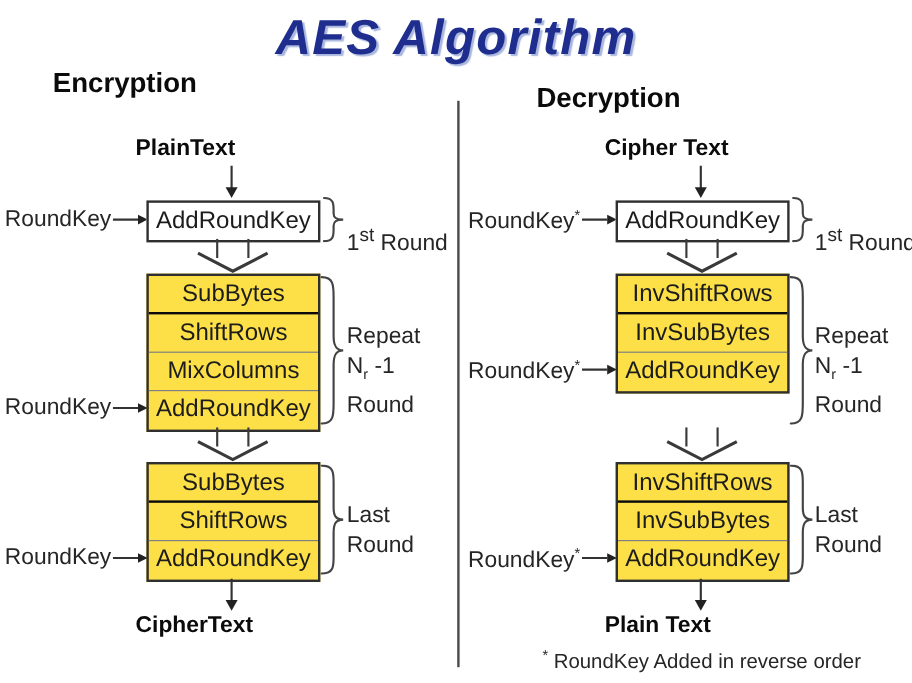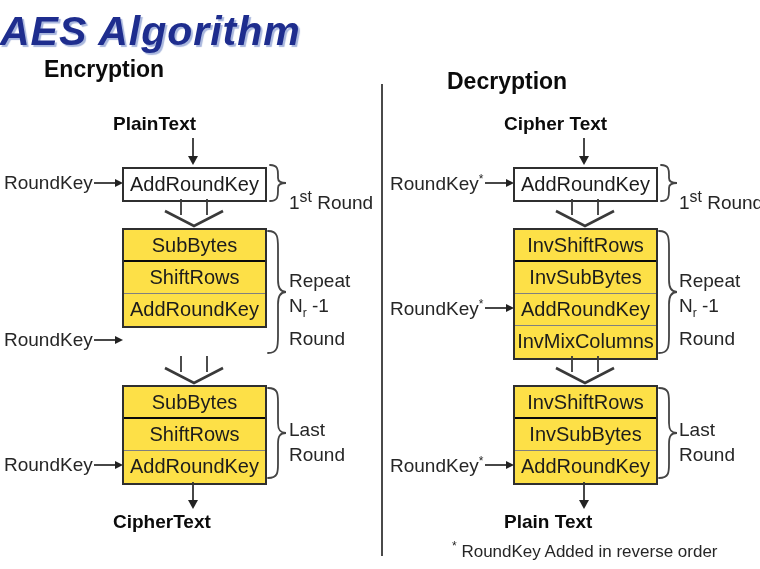--- a/index.html
+++ b/index.html
@@ -1,19 +1,19 @@
 <!DOCTYPE html>
 <html><head>
 <meta charset="utf-8">
 <style>
   html,body{margin:0;padding:0;background:#ffffff;}
   body{width:760px;height:569px;position:relative;overflow:hidden;
        font-family:"Liberation Sans","DejaVu Sans",sans-serif;color:#1c1c1c;}
   .abs{position:absolute;}
-  .title{width:760px;top:8px;left:0;
+  .title{width:760px;text-align:center;top:8px;left:0;
          font-size:41px;font-weight:bold;font-style:italic;color:#1e2d8e;
          text-shadow:2px 2px 1px #a8b6dd;letter-spacing:1px;}
   .colhead{font-size:23px;font-weight:bold;color:#0b0b0b;}
   .iolabel{font-size:19px;font-weight:bold;color:#0b0b0b;text-align:left;}
   .rk{font-size:19px;color:#262626;white-space:nowrap;}
   .rk sup, .fn sup{font-size:12px;}
   .box1{width:141px;height:31px;line-height:31px;border:2px solid #2f2f2f;
         background:#fff;text-align:center;font-size:20px;}
   .stack{width:141px;border:2px solid #2f2f2f;background:#fde047;}
   .stack .row{height:32px;line-height:30px;text-align:center;font-size:20px;
@@ -56,20 +56,21 @@
 <div class="abs sidetext" style="left:289px;top:172px;"><span>1</span><sup>st</sup><span> Round</span></div>
 
 <svg class="abs" style="left:159px;top:199px;" width="70" height="29">
   <path d="M22,0 L22,16 M48,0 L48,16" stroke="#3a3a3a" stroke-width="1.8" fill="none"></path>
   <polyline points="6,12 35,27 64,12" stroke="#3a3a3a" stroke-width="2.6" fill="none"></polyline>
 </svg>
 
 <div class="abs stack" style="left:122px;top:228px;">
   <div class="row">SubBytes</div>
   <div class="row">ShiftRows</div>
+  <div class="row">MixColumns</div>
   <div class="row">AddRoundKey</div>
 </div>
 
 <svg class="abs" style="left:266px;top:230px;" width="22" height="124">
   <path d="M2,1 C12,1 12,8 12,18 L12,50 C12,58 14,62 20,62 C14,62 12,66 12,74 L12,106 C12,116 12,123 2,123" stroke="#444" stroke-width="1.8" fill="none" stroke-linecap="round"></path>
 </svg>
 <div class="abs sidetext" style="left:289px;top:256px;">
   <div>Repeat</div>
   <div><span>N</span><sub>r</sub><span> -1</span></div>
   <div>Round</div>
@@ -137,21 +138,20 @@
 
 <svg class="abs" style="left:550px;top:199px;" width="70" height="29">
   <path d="M22,0 L22,16 M48,0 L48,16" stroke="#3a3a3a" stroke-width="1.8" fill="none"></path>
   <polyline points="6,12 35,27 64,12" stroke="#3a3a3a" stroke-width="2.6" fill="none"></polyline>
 </svg>
 
 <div class="abs stack" style="left:513px;top:228px;">
   <div class="row">InvShiftRows</div>
   <div class="row">InvSubBytes</div>
   <div class="row">AddRoundKey</div>
-  <div class="row">InvMixColumns</div>
 </div>
 
 <svg class="abs" style="left:657px;top:230px;" width="22" height="124">
   <path d="M2,1 C12,1 12,8 12,18 L12,50 C12,58 14,62 20,62 C14,62 12,66 12,74 L12,106 C12,116 12,123 2,123" stroke="#444" stroke-width="1.8" fill="none" stroke-linecap="round"></path>
 </svg>
 <div class="abs sidetext" style="left:679px;top:256px;">
   <div>Repeat</div>
   <div><span>N</span><sub>r</sub><span> -1</span></div>
   <div>Round</div>
 </div>

